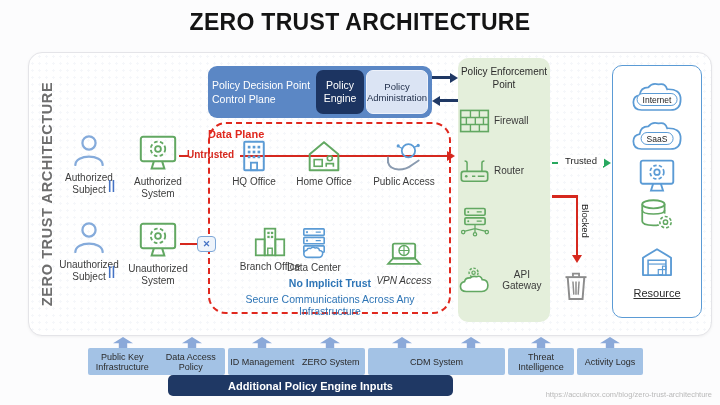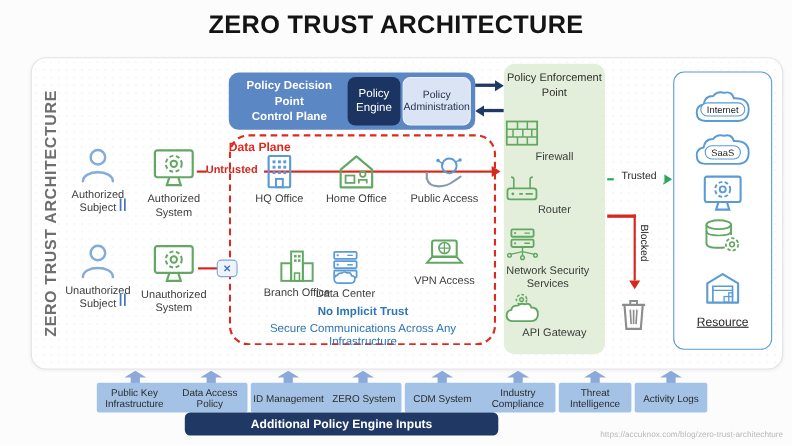--- a/index.html
+++ b/index.html
@@ -21,21 +21,21 @@
     background-size:7px 7px;
   }
   .vlabel {
     left:47px; top:194px; transform:translate(-50%,-50%) rotate(-90deg);
     font-size:14.5px; font-weight:bold; color:#6e6e6e; letter-spacing:0.6px;
     white-space:nowrap;
   }
   .cpbox { left:208px; top:66px; width:224px; height:52px; background:#5b87c5; border-radius:9px; }
   .cptext {
     left:212px; top:70px; width:102px; height:44px; display:flex; flex-direction:column;
-    justify-content:center; color:#fff; font-size:10.5px; line-height:14px; text-align:center;font-weight:bold;
+    justify-content:center; color:#fff; font-size:10.5px; line-height:14px; 
   }
   .engine {
     left:316px; top:70px; width:48px; height:44px; background:#1c3461; border-radius:7px;
     color:#fff; font-size:10.5px; line-height:13px;
     display:flex; flex-direction:column; align-items:center; justify-content:center;
   }
   .admin {
     left:366px; top:70px; width:62px; height:44px; background:#dbe4f4; border-radius:7px;
     color:#24324d; font-size:9.5px; line-height:11.5px; border:1px solid #eef2fb;
     display:flex; flex-direction:column; align-items:center; justify-content:center;
@@ -43,21 +43,21 @@
   .dplane { left:208px; top:122px; width:243px; height:192px; border:2px dashed #e0281e; border-radius:18px; }
   .dptitle { left:208px; top:128px; width:243px; text-align:left; font-size:11px; font-weight:bold; color:#e0281e; }
   .node { position:absolute; display:flex; flex-direction:column; align-items:center; gap:3px; }
   .nlabel { font-size:10px; color:#3d3d3d; white-space:nowrap; }
   .dpnote { left:214px; width:232px; text-align:center; font-size:10.5px; color:#2e75b6; }
   .actor { position:absolute; display:flex; flex-direction:column; align-items:center; gap:6px; }
   .alabel { font-size:10px; line-height:12px; color:#3d3d3d; text-align:center; }
   .sep { position:absolute; font-size:12px; font-weight:800; color:#4472c4; letter-spacing:0.5px; }
   .pep { left:458px; top:58px; width:92px; height:264px; background:#e4efdb; border-radius:10px; }
   .peptitle { left:458px; top:65px; width:92px; text-align:center; font-size:10px; line-height:13px; color:#2c2c2c; }
-  .pepitem { position:absolute; display:flex; flex-direction:column; gap:3px; width:92px; }
+  .pepitem { position:absolute; display:flex; flex-direction:row; align-items:center; gap:3px; width:92px; }
   .peplabel { font-size:10px; line-height:11.5px; color:#3a3a3a; text-align:center; }
   .res { left:612px; top:65px; width:90px; height:253px; background:#fff; border:1.5px solid #5b9bd5; border-radius:10px; }
   .resitem { position:absolute; width:90px; display:flex; justify-content:center; }
   .reslabel { left:612px; top:287px; width:90px; text-align:center; font-size:11px; color:#2b2b2b;text-decoration:underline; }
   .cloudwrap { position:relative; }
   .cloudpill {
     position:absolute; left:50%; top:13px; transform:translateX(-50%);
     border:1px solid #5b9bd5; border-radius:9px; background:#fff;
     font-size:8.5px; color:#222; padding:0.5px 5px; white-space:nowrap;
   }
@@ -220,21 +220,21 @@
     <rect x="8" y="3" width="24" height="7.5" rx="1" fill="none" stroke="#5b9bd5" stroke-width="1.9"></rect>
     <rect x="8" y="13" width="24" height="7.5" rx="1" fill="none" stroke="#5b9bd5" stroke-width="1.9"></rect>
     <rect x="8" y="23" width="24" height="7.5" rx="1" fill="none" stroke="#5b9bd5" stroke-width="1.9"></rect>
     <circle cx="11.8" cy="6.8" r="1.2" fill="#5b9bd5"></circle>
       <circle cx="11.8" cy="16.8" r="1.2" fill="#5b9bd5"></circle>
     <path d="M22 6.8 H28 M22 16.8 H28" stroke="#5b9bd5" stroke-width="1.5"></path>
     <path d="M13 36.5 Q8 36.5 8 32 Q8 28.5 11.5 28 Q12.5 25 16 26 Q18.5 23.5 21.5 25.5 Q26 24.5 26.5 28.5 Q31 29 30 33 Q29.5 36.5 25 36.5 Z" fill="#ffffff" stroke="#5b9bd5" stroke-width="1.8"></path>
   </svg>
   <div class="nlabel">Data Center</div>
 </div>
-<div class="node" style="left:369px; top:216px; width:70px;">
+<div class="node" style="left:369px; top:241px; width:70px;font-style:italic;">
   <svg width="38" height="31" viewBox="0 0 44 36">
     <rect x="9" y="3" width="26" height="17" rx="2" fill="none" stroke="#62a862" stroke-width="2.2"></rect>
     <path d="M3.5 26.5 H40.5 L35 20.5 H9 Z" fill="none" stroke="#62a862" stroke-width="2"></path>
     <circle cx="22" cy="11" r="5.8" fill="none" stroke="#62a862" stroke-width="1.7"></circle>
     <path d="M22 5.2 V16.8 M16.2 11 H27.8" stroke="#62a862" stroke-width="1.3"></path>
   </svg>
   <div class="nlabel">VPN Access</div>
 </div>
 <div class="abs dpnote" style="top:277px; font-weight:bold;">No Implicit Trust</div>
 <div class="abs dpnote" style="top:293px;">Secure Communications Across Any Infrastructure</div>
@@ -263,21 +263,20 @@
     <rect x="8" y="3" width="24" height="8" rx="1.5" fill="none" stroke="#62a862" stroke-width="2"></rect>
     <rect x="8" y="14" width="24" height="8" rx="1.5" fill="none" stroke="#62a862" stroke-width="2"></rect>
     <circle cx="12" cy="7" r="1.2" fill="#62a862"></circle>
       <circle cx="12" cy="18" r="1.2" fill="#62a862"></circle>
     <path d="M22 7 H28 M22 18 H28" stroke="#62a862" stroke-width="1.5"></path>
     <path d="M20 22 V27 M20 27 L7 30 M20 27 V31.5 M20 27 L33 30" stroke="#62a862" stroke-width="1.5" fill="none"></path>
     <circle cx="6" cy="31" r="2" fill="none" stroke="#62a862" stroke-width="1.5"></circle>
     <circle cx="20" cy="33.5" r="2" fill="none" stroke="#62a862" stroke-width="1.5"></circle>
     <circle cx="34" cy="31" r="2" fill="none" stroke="#62a862" stroke-width="1.5"></circle>
   </svg>
-  <div class="peplabel" style="width:80px;">Network Security Services</div>
 </div>
 <div class="pepitem" style="left:458px; top:266px;">
   <svg width="34" height="28" viewBox="0 0 40 33">
     <circle cx="19" cy="7.5" r="5.5" fill="none" stroke="#62a862" stroke-width="1.7" stroke-dasharray="3 2"></circle>
     <circle cx="19" cy="7.5" r="2" fill="none" stroke="#62a862" stroke-width="1.5"></circle>
     <path d="M10 30.5 Q3 30.5 3 24.5 Q3 19.5 8 18.5 Q9 13.5 15 14 Q18 11 22.5 12.5 Q28 10.5 29.5 16 Q36.5 16 36.5 23 Q36.5 30.5 29 30.5 Z" fill="#ffffff" stroke="#62a862" stroke-width="2"></path>
   </svg>
   <div class="peplabel">API Gateway</div>
 </div>
 
@@ -357,21 +356,20 @@
 <div class="ibar" style="left:88px; width:137px;">
   <div class="ilabel">Public Key Infrastructure</div>
   <div class="ilabel">Data Access Policy</div>
 </div>
 <div class="ibar" style="left:228px; width:137px;">
   <div class="ilabel">ID Management</div>
   <div class="ilabel">ZERO System</div>
 </div>
 <div class="ibar" style="left:368px; width:137px;">
   <div class="ilabel">CDM System</div>
-  <div class="ilabel">Industry Compliance</div>
 </div>
 <div class="ibar" style="left:508px; width:66px;">
   <div class="ilabel">Threat Intelligence</div>
 </div>
 <div class="ibar" style="left:577px; width:66px;">
   <div class="ilabel">Activity Logs</div>
 </div>
 
 <div class="abs navybar">Additional Policy Engine Inputs</div>
 <div class="abs url">https://accuknox.com/blog/zero-trust-architechture</div>

